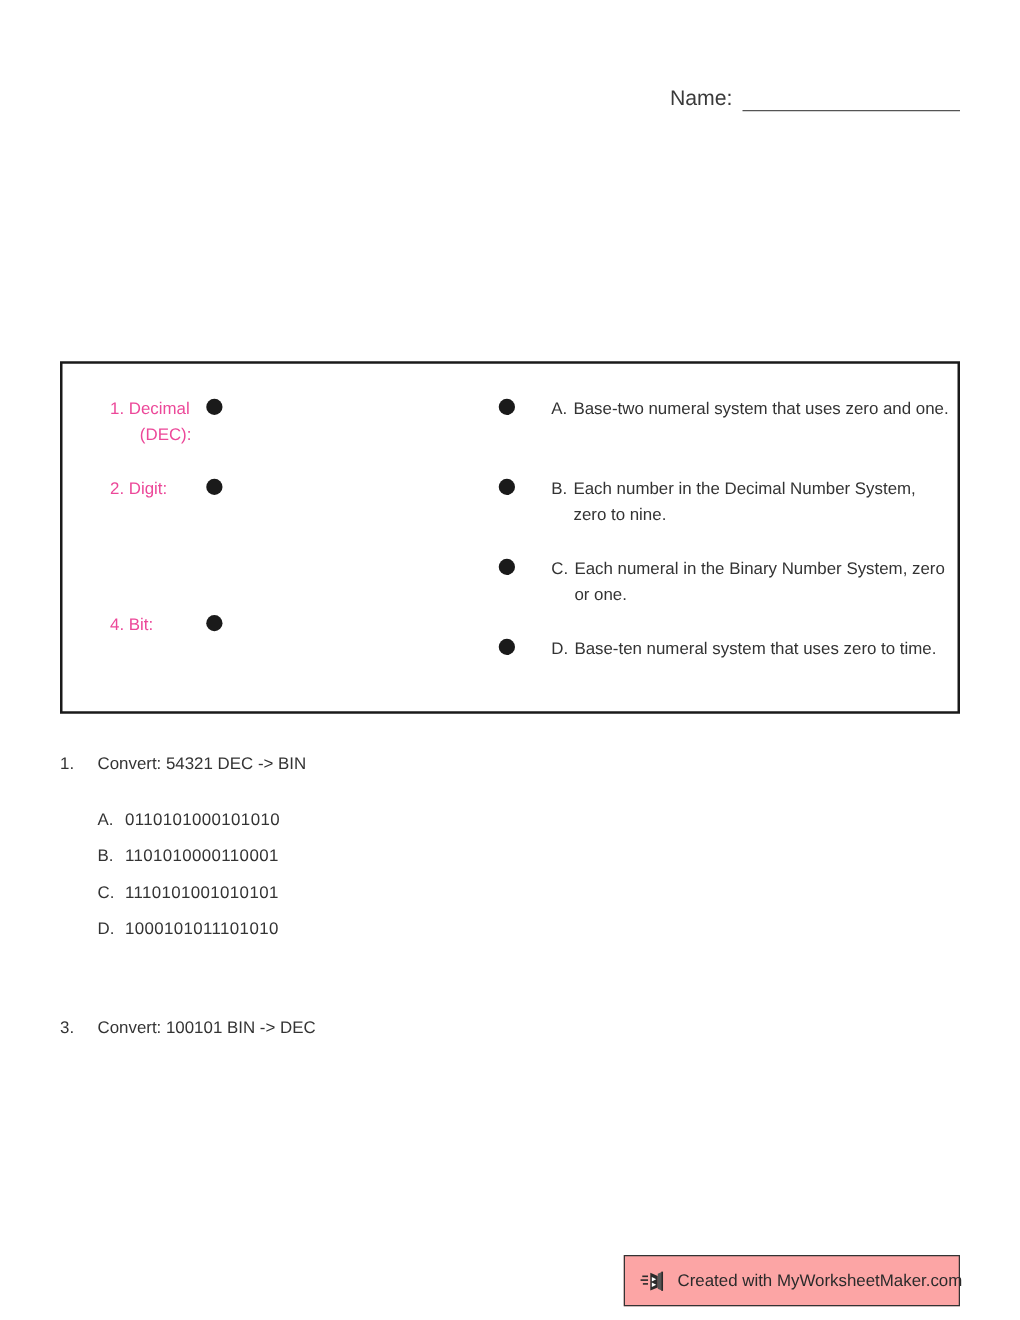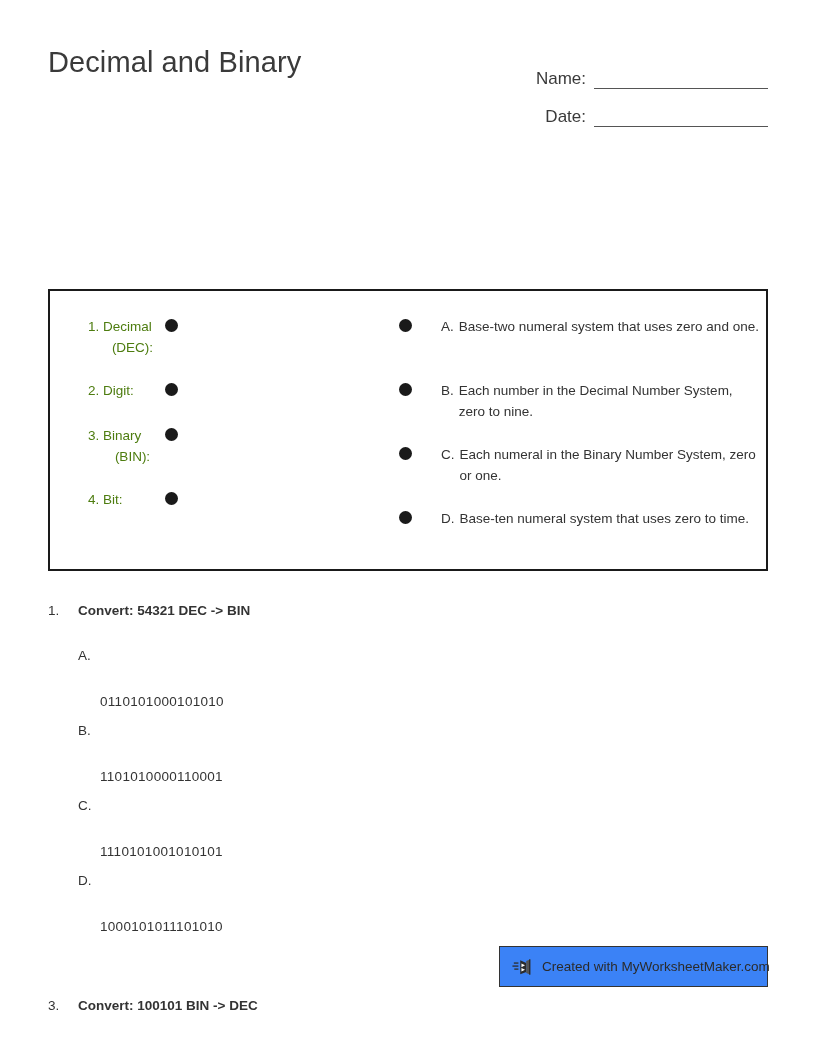--- a/index.html
+++ b/index.html
@@ -106,21 +106,21 @@
   }
   .term-row {
     position: absolute;
     display: flex;
     align-items: flex-start;
   }
   .term-label {
     width: 96px;
     font-size: 13.5px;
     line-height: 21px;
-    color: #4d7c0f;
+    color: #ec4899;
     padding-left: 19px;
     box-sizing: border-box;
   }
   .term-label .cont {
     display: block;
     padding-left: 12px;
     text-align: center;
   }
   .dot {
     width: 13px;
@@ -175,53 +175,51 @@
     font-size: 13.5px;
     line-height: 21px;
     color: #333333;
   }
   .q-num {
     width: 30px;
     flex: 0 0 auto;
   }
   .q-text {
     flex: 1 1 auto;
-    font-weight: bold;
   }
   .choices {
     margin-top: 20px;
     padding-left: 30px;
   }
   .choice {
     display: flex;
     align-items: flex-start;
     font-size: 13.5px;
     line-height: 29px;
     color: #333333;
   }
   .choice-letter {
     width: 22px;
     flex: 0 0 auto;
   }
   .choice-text {
     flex: 1 1 auto;
     letter-spacing: 0.3px;
-    margin-top: 46px;
   }
 
   
   .footer-badge {
     position: absolute;
     left: 499px;
-    top: 946px;
+    top: 1004px;
     width: 269px;
     height: 41px;
     box-sizing: border-box;
     border: 1.5px solid #333333;
-    background: #3b82f6;
+    background: #fca5a5;
     display: flex;
     align-items: center;
     padding-left: 12px;
   }
   .footer-logo {
     width: 22px;
     height: 22px;
     flex: 0 0 auto;
     margin-right: 8px;
     display: block;
@@ -233,30 +231,26 @@
     white-space: nowrap;
   }
 </style>
 </head>
 <body>
 
 <div class="page">
 
   <div class="header">
     <div class="title">
-      <span>Decimal and Binary</span><br>
+      <br>
     </div>
 
     <div class="meta">
       <div class="meta-row">
         <div class="meta-label">Name:</div>
-        <div class="meta-line"></div>
-      </div>
-      <div class="meta-row">
-        <div class="meta-label">Date:</div>
         <div class="meta-line"></div>
       </div>
     </div>
   </div>
 
 
   <div class="matching-box">
 
     <div class="match-col-left">
       <div class="term-row" style="left:19px; top:25px;">
@@ -269,28 +263,20 @@
       </div>
 
       <div class="term-row" style="left:19px; top:89px;">
         <div class="term-label">
           <span>2.</span>
           <span>Digit:</span>
         </div>
         <div class="dot"></div>
       </div>
 
-      <div class="term-row" style="left:19px; top:134px;">
-        <div class="term-label">
-          <span>3.</span>
-          <span>Binary</span>
-          <span class="cont">(BIN):</span>
-        </div>
-        <div class="dot"></div>
-      </div>
 
       <div class="term-row" style="left:19px; top:198px;justify-content:flex-end;">
         <div class="term-label">
           <span>4.</span>
           <span>Bit:</span>
         </div>
         <div class="dot"></div>
       </div>
     </div>
 

